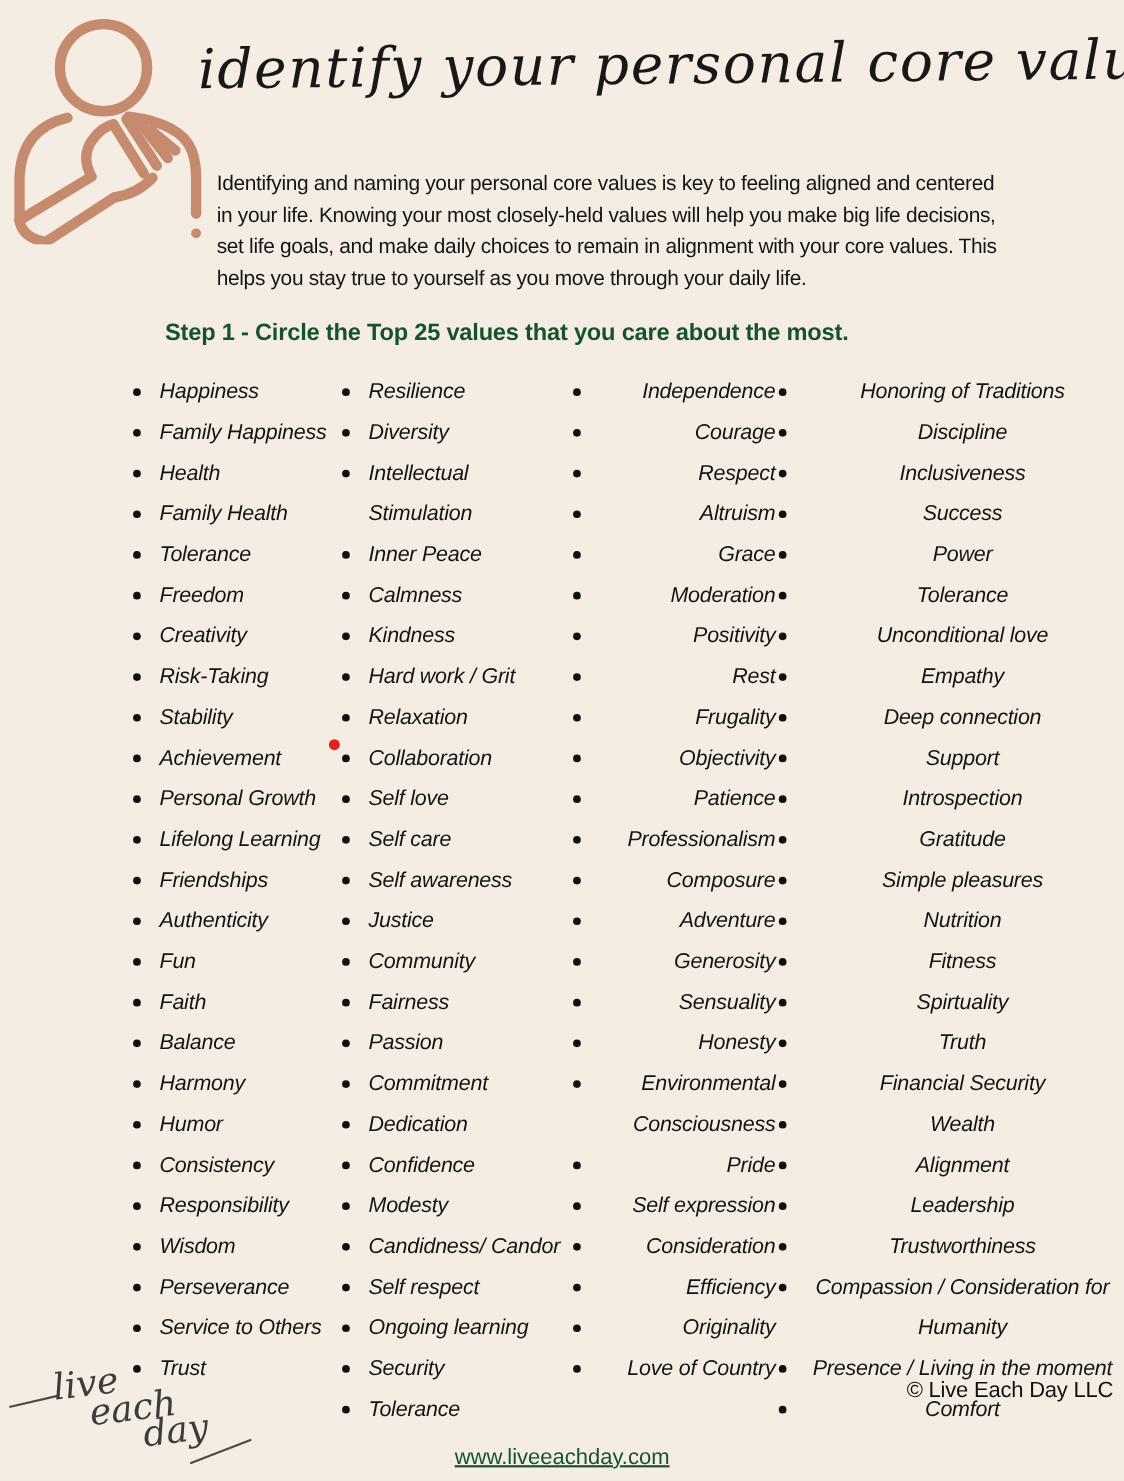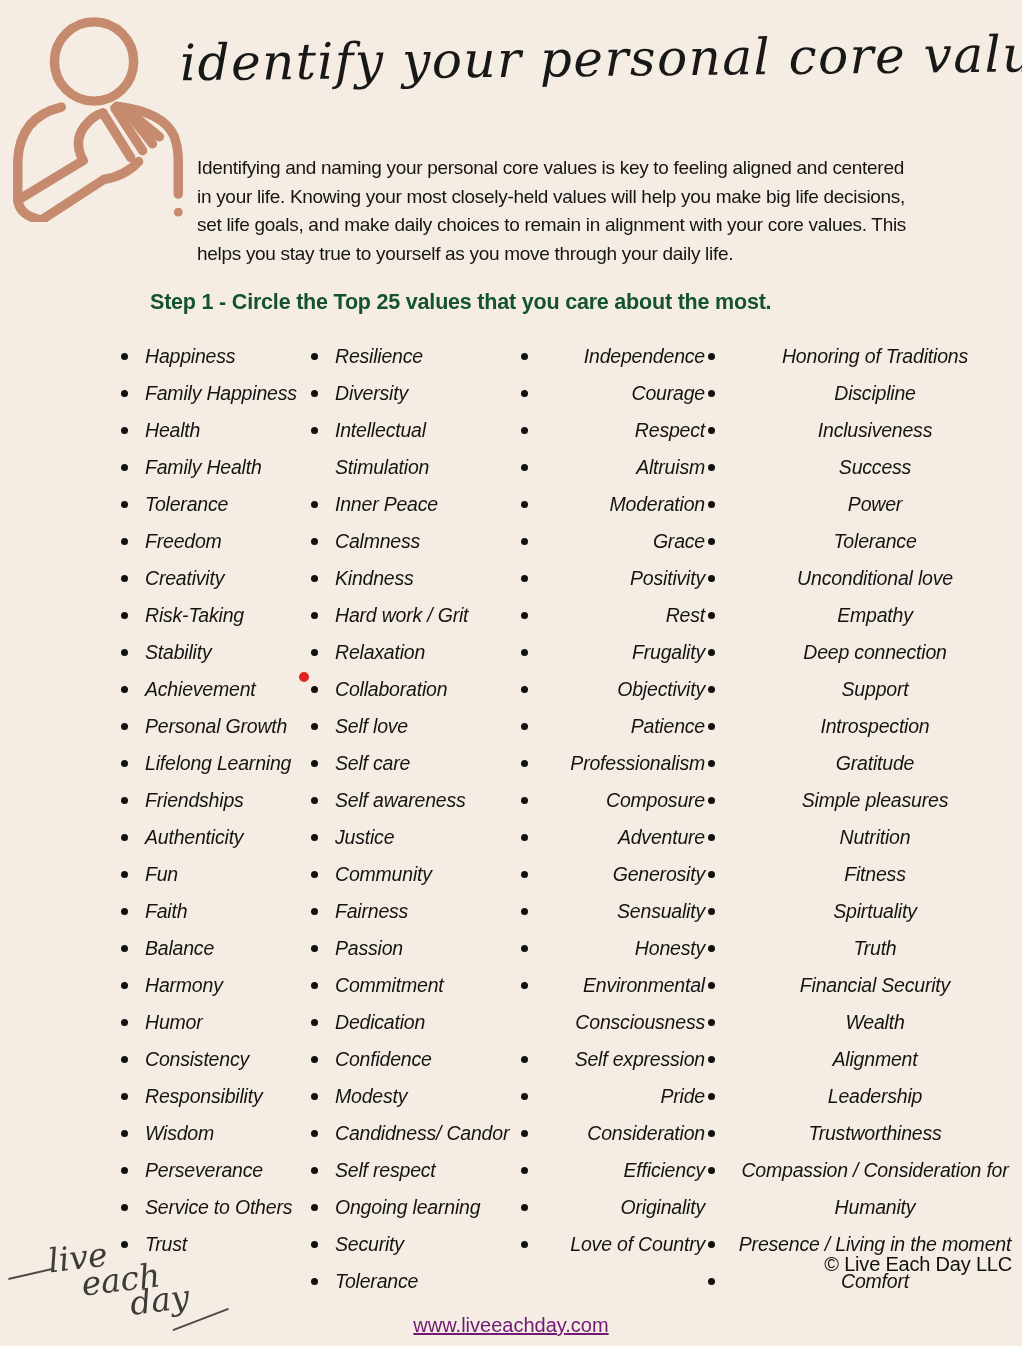--- a/index.html
+++ b/index.html
@@ -77,21 +77,21 @@
   .logo .flourish{
     position:absolute;left:-6px;top:26px;width:46px;height:2px;
     background:#4a4a4a;transform:rotate(-6deg);
   }
   .logo .flourish2{
     position:absolute;left:150px;top:92px;width:60px;height:2px;
     background:#4a4a4a;transform:rotate(-14deg);border-radius:2px;
   }
   .site{
     position:absolute;left:0;top:1314px;width:1022px;text-align:center;
-    font-size:20px;color:#701a75;text-decoration:underline;cursor:pointer;
+    font-size:20px;color:#14532d;text-decoration:underline;cursor:pointer;
   }
   .copy{
     position:absolute;right:10px;top:1253px;font-size:20px;color:#101010;
     letter-spacing:-0.2px;
     margin-left:28px;
   }
 </style>
 </head>
 <body>
 
@@ -177,36 +177,36 @@
         <li>Self respect</li>
         <li>Ongoing learning</li>
         <li>Security</li>
         <li>Tolerance</li>
       </ul>
     <ul class="col c3">
         <li>Independence</li>
         <li>Courage</li>
         <li>Respect</li>
         <li>Altruism</li>
+        <li>Grace</li>
         <li>Moderation</li>
-        <li>Grace</li>
         <li>Positivity</li>
         <li>Rest</li>
         <li>Frugality</li>
         <li>Objectivity</li>
         <li>Patience</li>
         <li>Professionalism</li>
         <li>Composure</li>
         <li>Adventure</li>
         <li>Generosity</li>
         <li>Sensuality</li>
         <li>Honesty</li>
         <li>Environmental Consciousness</li>
+        <li>Pride</li>
         <li>Self expression</li>
-        <li>Pride</li>
         <li>Consideration</li>
         <li>Efficiency</li>
         <li>Originality</li>
         <li>Love of Country</li>
       </ul>
     <ul class="col c4">
         <li>Honoring of Traditions</li>
         <li>Discipline</li>
         <li>Inclusiveness</li>
         <li>Success</li>

